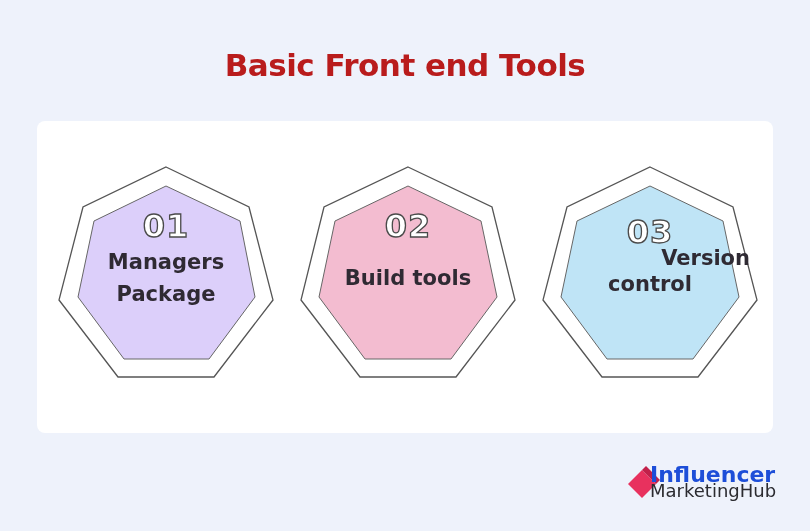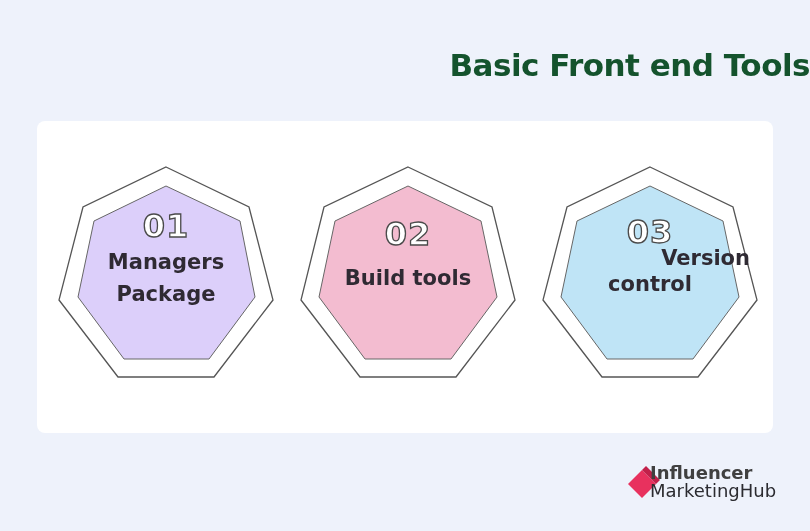--- a/index.html
+++ b/index.html
@@ -4,43 +4,43 @@
   <style>
     * { margin:0; padding:0; box-sizing:border-box; }
     html, body { width:810px; height:531px; overflow:hidden; }
     body {
       background:#eef2fb;
       font-family:"DejaVu Sans", sans-serif;
       position:relative;
     }
     .title {
       position:absolute; left:0; top:47px; width:810px;
-      text-align:right; font-size:31px; font-weight:bold;
-      color:#14532d; letter-spacing:-0.5px;
+      text-align:center; font-size:31px; font-weight:bold;
+      color:#b91c1c; letter-spacing:-0.5px;
     }
     .card {
       position:absolute; left:37px; top:121px; width:736px; height:312px;
       background:#ffffff; border-radius:8px;
     }
     .hept { position:absolute; top:0; left:0; }
     .hept-label {
       position:absolute; text-align:center; width:200px;
       font-size:21px; font-weight:bold; color:#2f2a33; line-height:32px;
     }
     .hept-num {
       position:absolute; text-align:center; width:200px;
       font-size:32px; font-weight:bold; color:#ffffff;
       -webkit-text-stroke:1.3px #4a4a4a;
       letter-spacing:1px;
     }
     .logo {
       position:absolute; left:628px; top:462px; width:170px; height:42px;
     }
     .logo-text1 {
-      position:absolute; left:22px; top:0; font-size:18px; font-weight:bold; color:#404040;
+      position:absolute; left:22px; top:0; font-size:22px; font-weight:bold; color:#1d4ed8;
     }
     .logo-text2 {
       position:absolute; left:22px; top:18px; font-size:18px; color:#2b2b30;
     }
   </style>
 </head>
 <body>
 
 <div class="title">Basic Front end Tools</div>
 
@@ -66,21 +66,21 @@
   <g>
     <polygon points="628,484 642,470 656,484 642,498" fill="#e8315e"></polygon>
     <polygon points="642,470 656,484 660,480 646,466" fill="#c2204a"></polygon>
   </g>
 </svg>
 
 <div class="hept-num" style="left:66px; top:207px;">01</div>
 <div class="hept-label" style="left:66px; top:246px;">Managers</div>
 <div class="hept-label" style="left:66px; top:278px;">Package</div>
 
-<div class="hept-num" style="left:308px; top:207px;margin-top:8px;">02</div>
+<div class="hept-num" style="left:308px; top:207px;">02</div>
 <div class="hept-label" style="left:308px; top:262px;">Build tools</div>
 
 <div class="hept-num" style="left:550px; top:213px;text-align:center;">03</div>
 <div class="hept-label" style="left:550px; top:242px;text-align:right;">Version</div>
 <div class="hept-label" style="left:550px; top:268px;">control</div>
 
 <div class="logo">
   <div class="logo-text1">Influencer</div>
   <div class="logo-text2">MarketingHub</div>
 </div>

